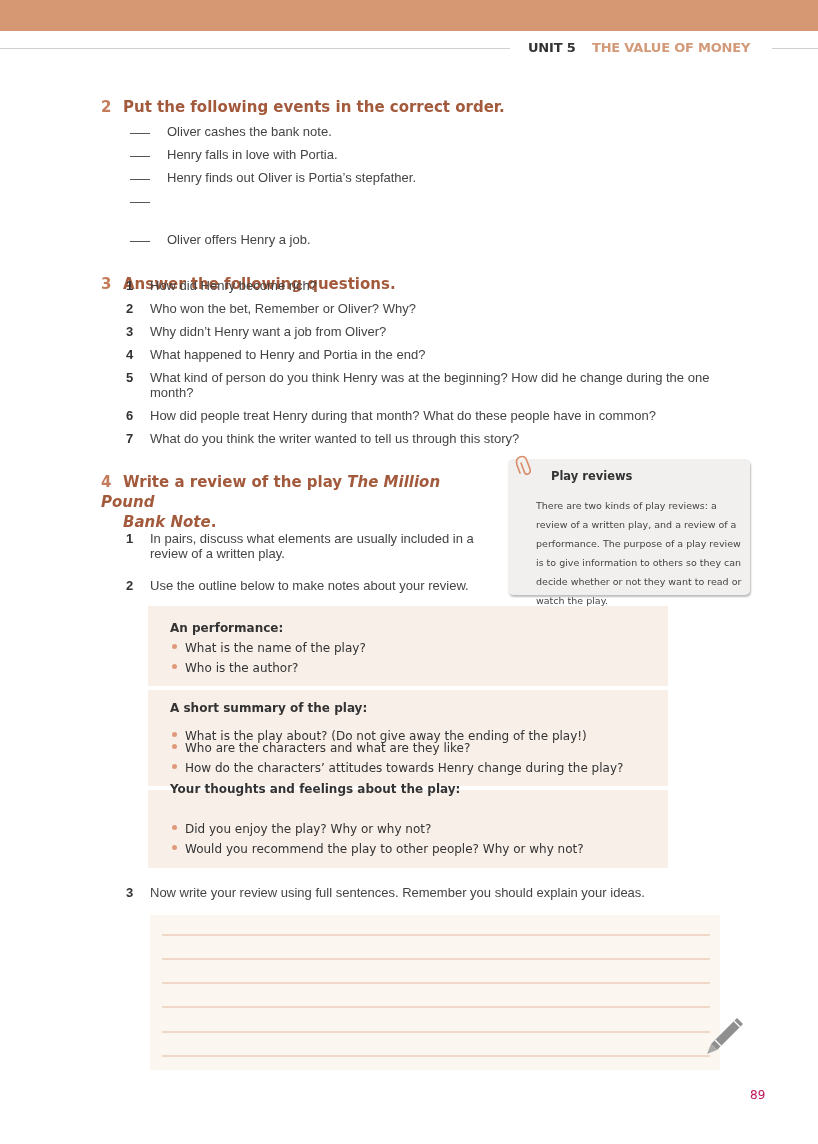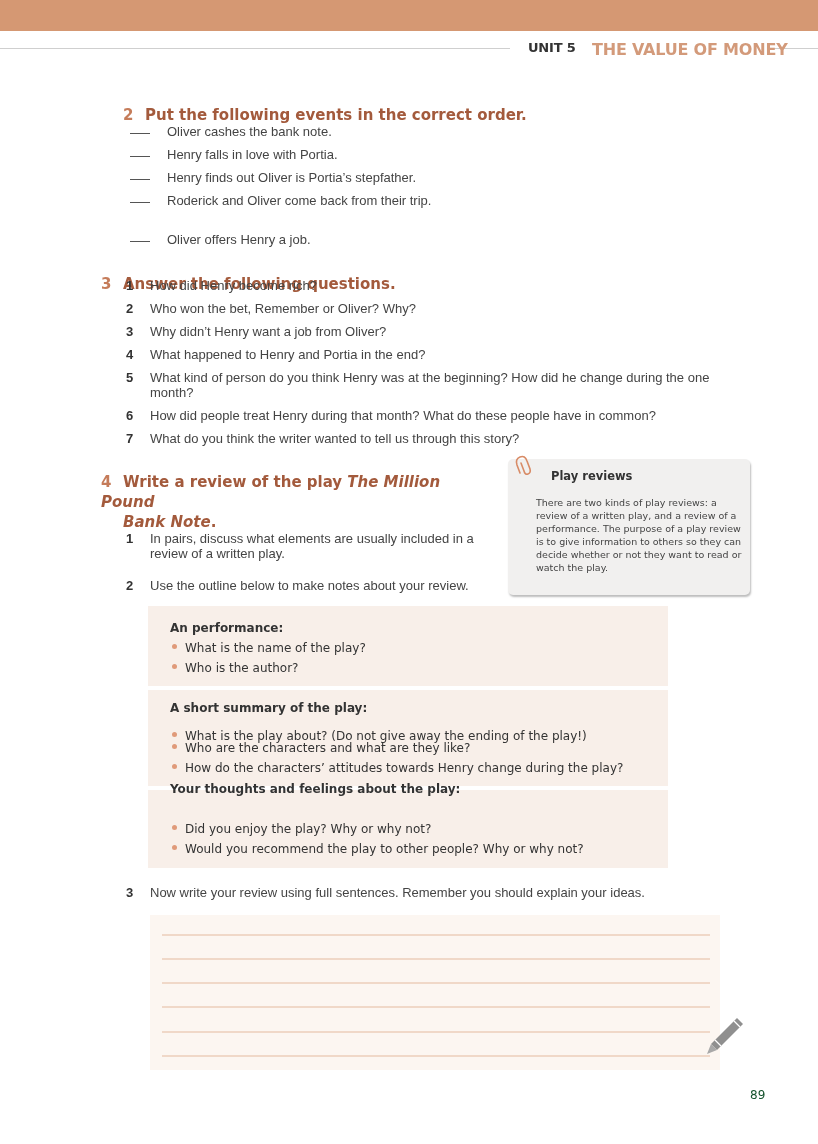--- a/index.html
+++ b/index.html
@@ -4,64 +4,64 @@
 <style>
   html, body { margin: 0; padding: 0; }
   body {
     width: 818px; height: 1144px; position: relative; background: #ffffff;
     font-family: "Liberation Sans", sans-serif; color: #3a3a3a; overflow: hidden;
   }
   .top-band { position: absolute; left: 0; top: 0; width: 818px; height: 31px; background: #d59873; }
   .header-line-left { position: absolute; left: 0; top: 48px; width: 510px; height: 1px; background: #cfcfcf; }
   .header-line-right { position: absolute; left: 772px; top: 48px; width: 46px; height: 1px; background: #cfcfcf; }
   .unit-label { position: absolute; left: 528px; top: 40px; font-family: "DejaVu Sans", sans-serif; font-size: 13px; font-weight: bold; color: #333; letter-spacing: -0.2px; }
-  .unit-title { position: absolute; left: 592px; top: 40px; font-family: "DejaVu Sans", sans-serif; font-size: 16px; font-weight: bold; color: #d39a7a; letter-spacing: -0.2px; }
+  .unit-title { position: absolute; left: 592px; top: 40px; font-family: "DejaVu Sans", sans-serif; font-size: 13px; font-weight: bold; color: #d39a7a; letter-spacing: -0.2px; }
 
   .sec-head { position: absolute; font-family: "DejaVu Sans", sans-serif; font-weight: bold; font-size: 15px; color: #a35a3c; }
   .sec-num { color: #c57c5a; display: inline-block; width: 22px; }
 
   .ordering-item { position: absolute; left: 130px; font-size: 13px; color: #444; }
   .ordering-item .blank { display: inline-block; width: 20px; border-bottom: 1px solid #555; margin-right: 17px; vertical-align: 2px; }
 
   .q-item { position: absolute; left: 126px; font-size: 13px; color: #444; width: 610px; line-height: 15px; }
   .q-item .qn { position: absolute; left: 0; top: 0; font-weight: bold; color: #333; }
   .q-item .qt { display: block; padding-left: 24px; }
 
   .tip-box { position: absolute; left: 508px; top: 459px; width: 242px; height: 136px; background: #f1f0ef; border-radius: 5px; box-shadow: 1px 2px 2px #bdbdbd; }
   .tip-icon { position: absolute; left: 513px; top: 453px; width: 20px; height: 24px; }
   .tip-title { position: absolute; left: 535px; top: 469px; font-family: "DejaVu Sans", sans-serif; font-weight: bold; font-size: 11.5px; color: #333; margin-left: 16px; }
-  .tip-text { position: absolute; left: 536px; top: 496px; width: 210px; font-family: "DejaVu Sans", sans-serif; font-size: 9.5px; line-height: 13px; color: #444; }
+  .tip-text { position: absolute; left: 536px; top: 496px; width: 210px; font-family: "DejaVu Sans", sans-serif; font-size: 9.5px; line-height: 19px; color: #444; }
 
   .outline-box { position: absolute; left: 148px; width: 520px; background: #f8efe9; }
   .outline-title { position: absolute; left: 170px; font-family: "DejaVu Sans", sans-serif; font-weight: bold; font-size: 12px; color: #333; }
   .outline-bullet { position: absolute; left: 172px; font-family: "DejaVu Sans", sans-serif; font-size: 12px; color: #333; }
   .outline-bullet .dot { display: inline-block; width: 5px; height: 5px; border-radius: 50%; background: #e09a7a; margin-right: 8px; vertical-align: 3px; }
 
   .write-box { position: absolute; left: 150px; top: 915px; width: 570px; height: 155px; background: #fcf6f1; }
   .write-line { position: absolute; left: 162px; width: 548px; height: 2px; background: #f0d8c8; }
 
   .pencil { position: absolute; left: 703px; top: 1014px; width: 44px; height: 44px; }
-  .page-num { position: absolute; left: 750px; top: 1088px; font-family: "DejaVu Sans", sans-serif; font-size: 12px; color: #14532d; }
+  .page-num { position: absolute; left: 750px; top: 1088px; font-family: "DejaVu Sans", sans-serif; font-size: 12px; color: #be185d; }
 </style>
 </head>
 <body>
 
 <div class="top-band"></div>
 <div class="header-line-left"></div>
 <div class="header-line-right"></div>
 <span class="unit-label">UNIT 5</span>
 <span class="unit-title">THE VALUE OF MONEY</span>
 
-<div class="sec-head" style="left:101px; top:106px;margin-left:22px;">
+<div class="sec-head" style="left:101px; top:98px;">
   <span class="sec-num">2</span><span>Put the following events in the correct order.</span>
 </div>
 <div class="ordering-item" style="top:124px;"><span class="blank"></span><span>Oliver cashes the bank note.</span></div>
 <div class="ordering-item" style="top:147px;"><span class="blank"></span><span>Henry falls in love with Portia.</span></div>
 <div class="ordering-item" style="top:170px;"><span class="blank"></span><span>Henry finds out Oliver is Portia’s stepfather.</span></div>
-<div class="ordering-item" style="top:193px;"><span class="blank"></span><span>Roderick and Oliver come back from their trip.</span></div>
+<div class="ordering-item" style="top:193px;"><span class="blank"></span></div>
 <div class="ordering-item" style="top:216px;margin-top:16px;"><span class="blank"></span><span>Oliver offers Henry a job.</span></div>
 
 <div class="sec-head" style="left:101px; top:251px;margin-top:24px;">
   <span class="sec-num">3</span><span>Answer the following questions.</span>
 </div>
 <div class="q-item" style="top:278px;">
     <span class="qn">1</span>
     <span class="qt">How did Henry become rich?</span>
   </div>
 <div class="q-item" style="top:301px;">

